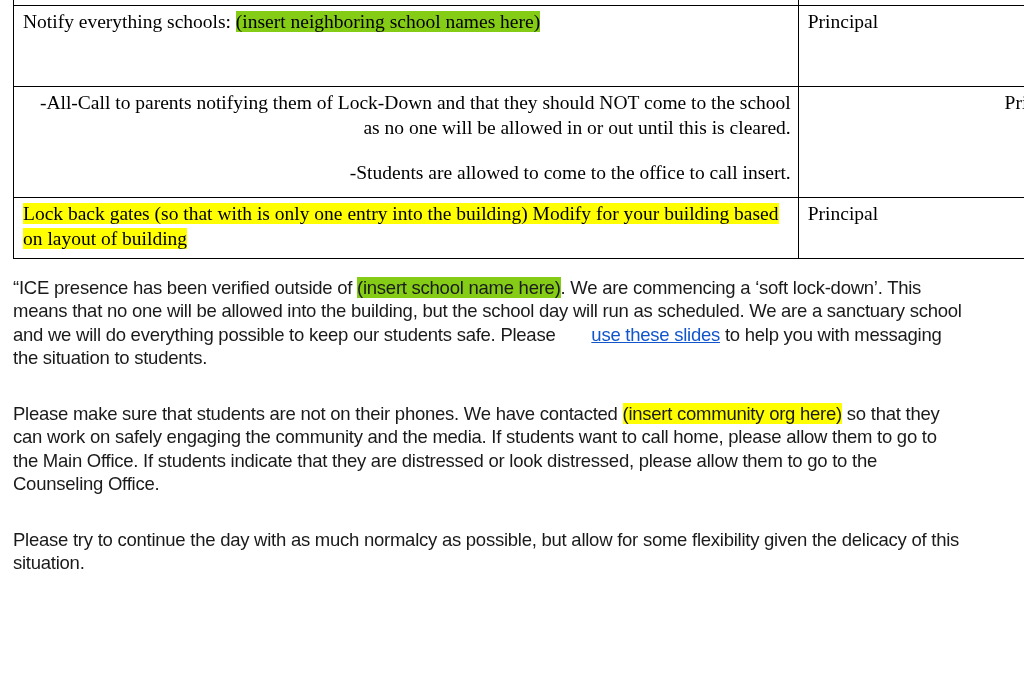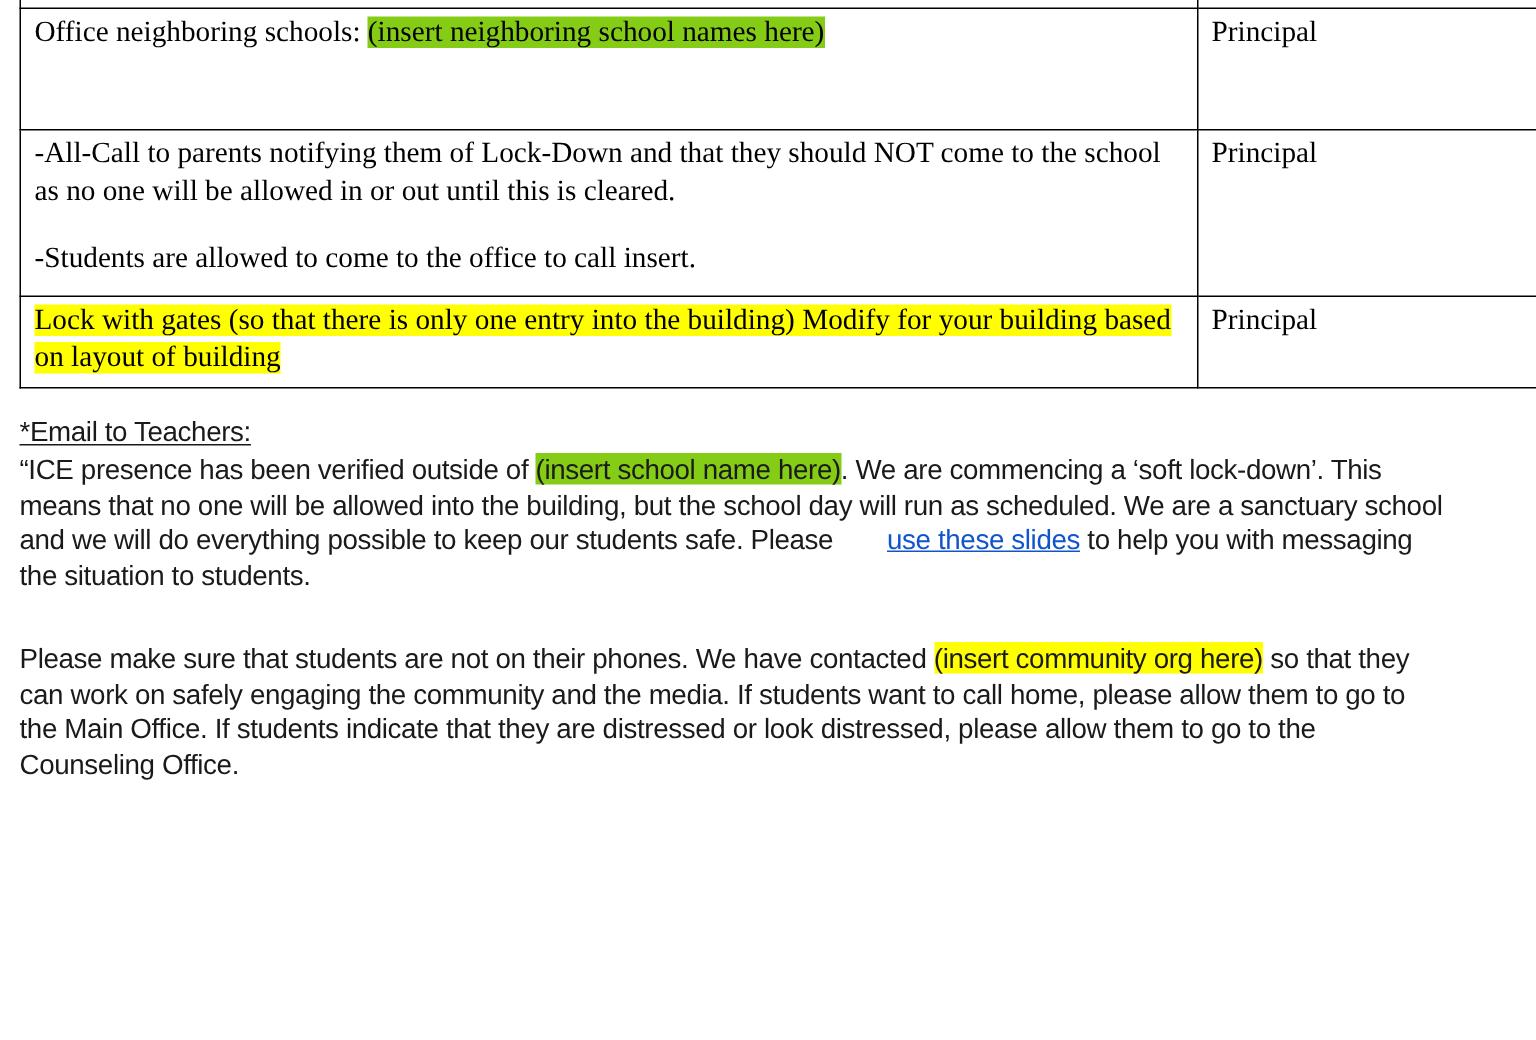--- a/index.html
+++ b/index.html
@@ -39,21 +39,21 @@
   .action-table td {
     border: 1.6px solid #000000;
     vertical-align: top;
     padding: 4px 7px 6px 9px;
   }
   .col-action  { width: 784px; }
   .col-owner   { width: 272px; }
 
   .row-cut td        { height: 28px; padding-bottom: 0; }
   .row-notify td     { height: 70px; }
-  .row-allcall td    { height: 100px; }
+  .row-allcall td    { height: 100px; text-align: right; }
   .row-lockgates td  { height: 48px; }
 
   .hl {
     background: #84cc16;
     margin-top: 40px;
   }
   
   .hl-block {
     background: #FFFF00;
     display: inline;
@@ -110,56 +110,54 @@
         <td class="col-action">
           <p class="cell-para">-Teachers asked to share with students in their class.</p>
         </td>
         <td class="col-owner">
           <span></span>
         </td>
       </tr>
 
       <tr class="row-notify">
         <td class="col-action">
-          <p class="cell-para"><span>Office neighboring schools: </span><span class="hl">(insert neighboring school names here)</span></p>
+          <p class="cell-para"><span>Notify everything schools: </span><span class="hl">(insert neighboring school names here)</span></p>
         </td>
         <td class="col-owner">
           <span>Principal</span>
         </td>
       </tr>
 
       <tr class="row-allcall">
         <td class="col-action">
           <p class="cell-para">-All-Call to parents notifying them of Lock-Down and that they should NOT come to the school as no one will be allowed in or out until this is cleared.</p>
           <p class="cell-para">-Students are allowed to come to the office to call insert.</p>
         </td>
         <td class="col-owner">
           <span>Principal</span>
         </td>
       </tr>
 
       <tr class="row-lockgates">
         <td class="col-action">
-          <p class="cell-para"><span class="hl-block">Lock with gates (so that there is only one entry into the building) Modify for your building based on layout of building</span></p>
+          <p class="cell-para"><span class="hl-block">Lock back gates (so that with is only one entry into the building) Modify for your building based on layout of building</span></p>
         </td>
         <td class="col-owner">
           <span>Principal</span>
         </td>
       </tr>
 
     </tbody>
   </table>
 
   <div class="prose">
 
-    <div>
-      <span class="prose-heading">*Email to Teachers:</span>
-    </div>
 
     <p><span>“ICE presence has been verified outside of </span><span class="hl">(insert school name here)</span><span>.  We are commencing a ‘soft lock-down’. This means that no one will be allowed into the building, but the school day will run as scheduled. We are a sanctuary school and we will do everything possible to keep our students safe. Please </span><a class="doclink" href="#">use these slides</a><span> to help you with messaging the situation to students.</span></p>
 
     <p class="gap"><span>Please make sure that students are not on their phones. We have contacted </span><span class="hl-block">(insert community org here)</span><span> so that they can work on safely engaging the community and the media.  If students want to call home, please allow them to go to the Main Office.  If students indicate that they are distressed or look distressed, please allow them to go to the Counseling Office.</span></p>
 
+    <p class="gap">Please try to continue the day with as much normalcy as possible, but allow for some flexibility given the delicacy of this situation.</p>
 
 
   </div>
 
 </div>
 
 </body></html>

